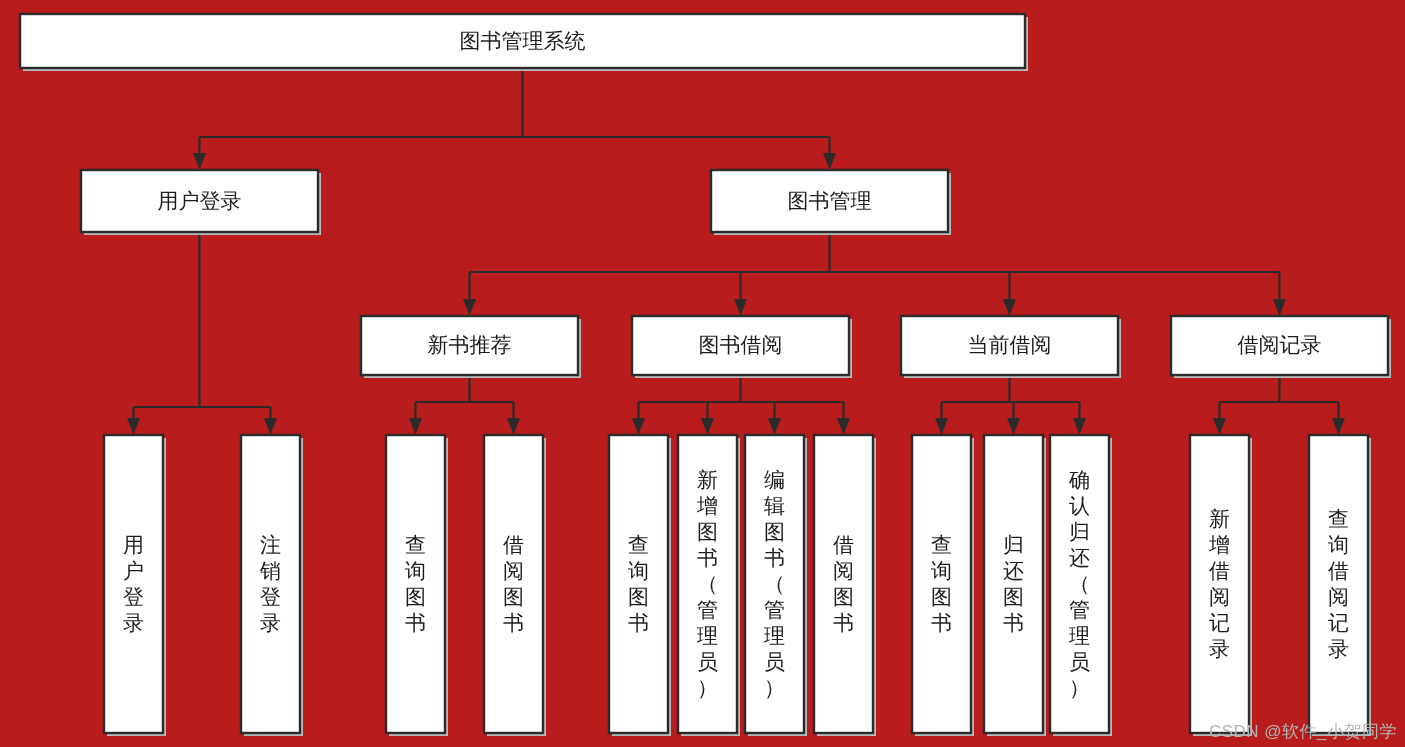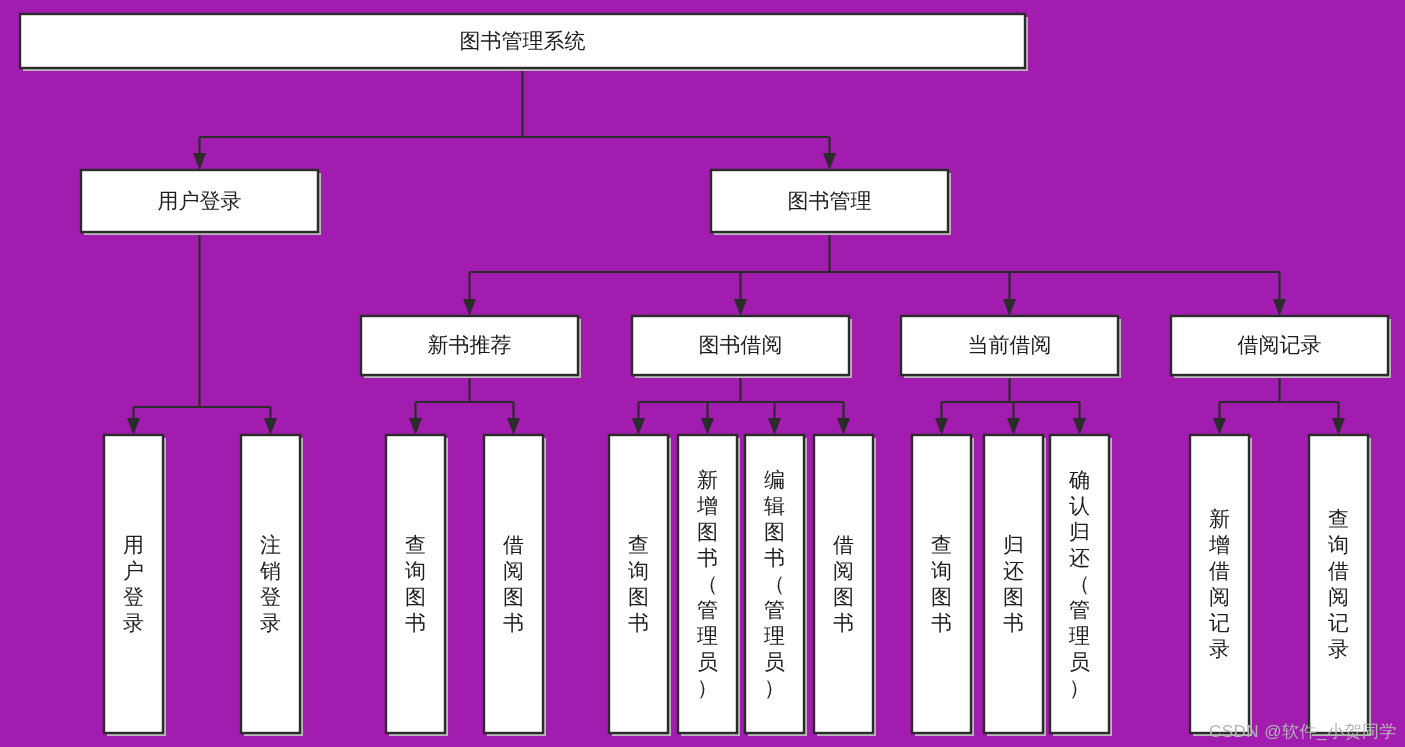--- a/index.html
+++ b/index.html
@@ -11,21 +11,21 @@
     width: 1405px;
     height: 747px;
     font-family: "Liberation Sans", "DejaVu Sans", sans-serif;
     overflow: hidden;
     position: relative;
   }
   #diagram-root {
     position: relative;
     width: 1405px;
     height: 747px;
-    background: #a21caf;
+    background: #b91c1c;
   }
   svg.diagram {
     position: absolute;
     top: 0;
     left: 0;
     width: 1405px;
     height: 747px;
   }
   .node-box {
     fill: #ffffff;

